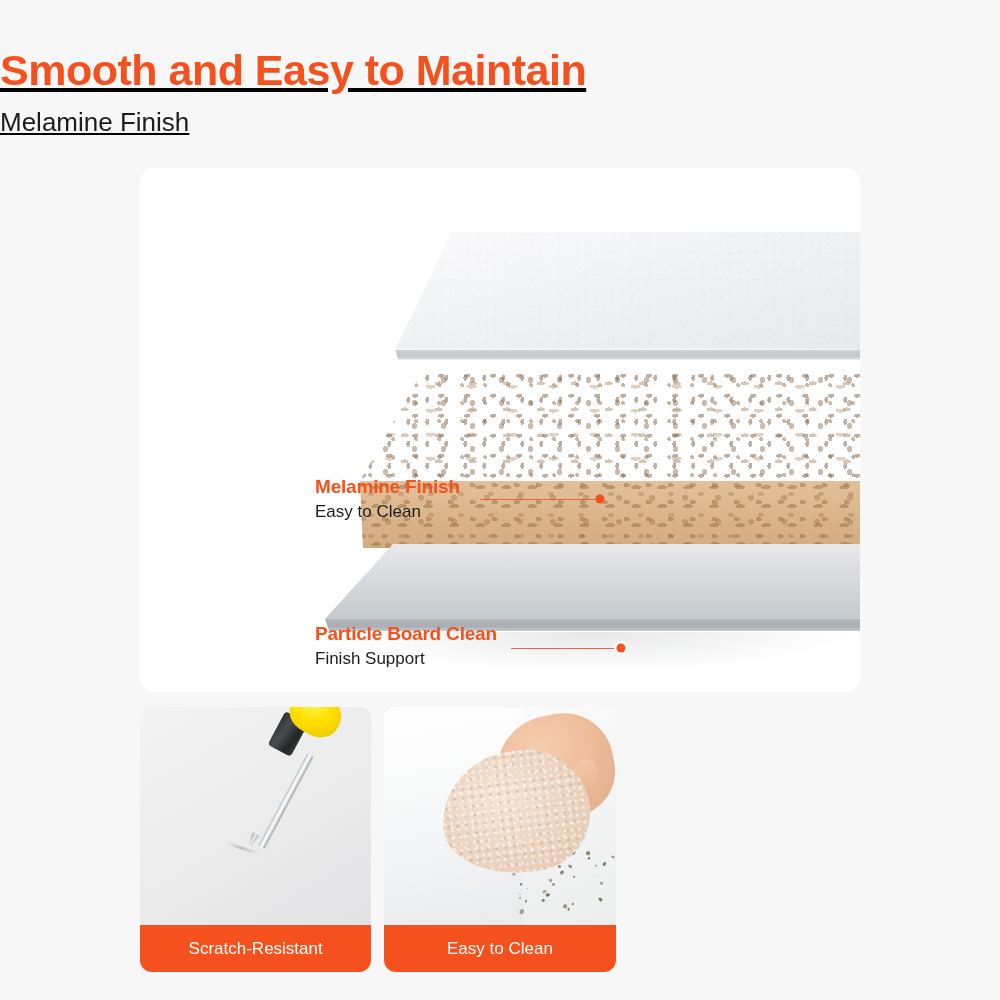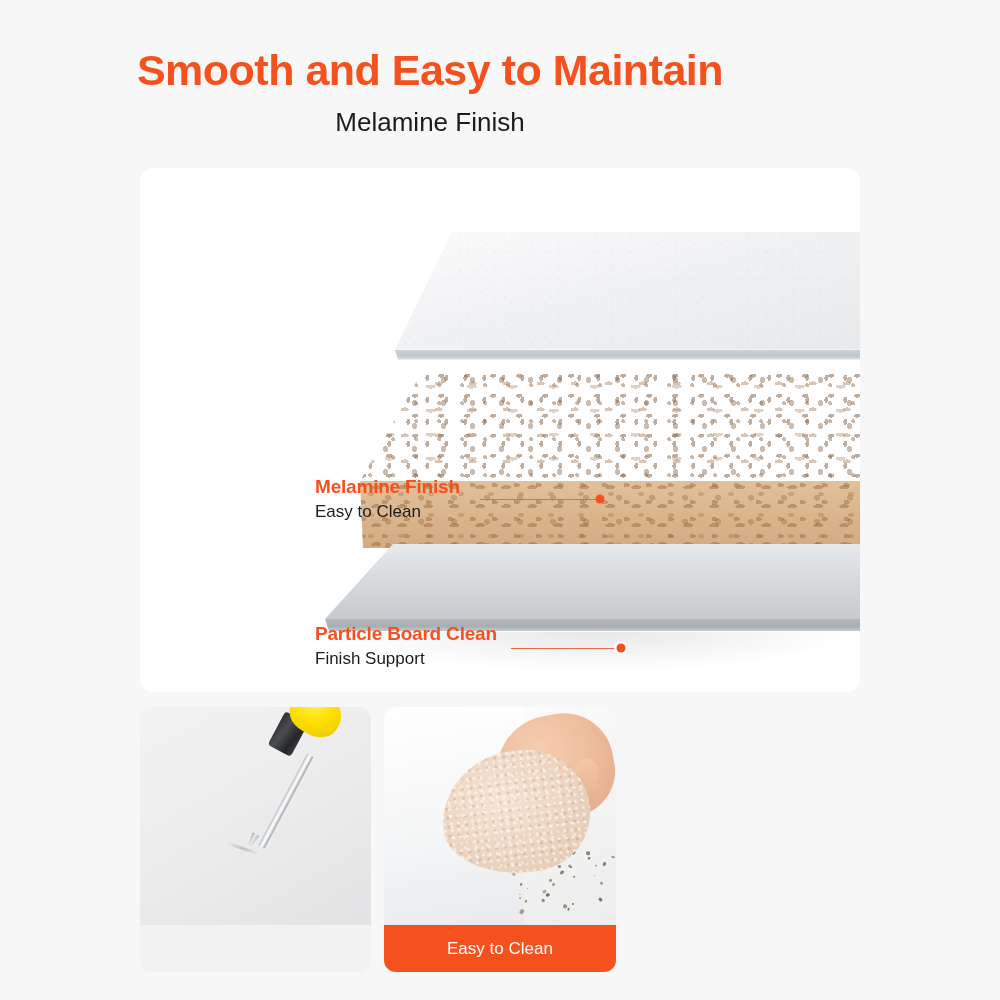--- a/index.html
+++ b/index.html
@@ -5,21 +5,21 @@
   * { box-sizing: border-box; margin: 0; padding: 0; }
   html, body {
     width: 1000px; height: 1000px;
     background: #f7f7f7;
     font-family: "Liberation Sans", sans-serif;
     overflow: hidden;
   }
   .page { position: relative; width: 1000px; height: 1000px; background: #f7f7f7; }
 
   
-  .header { position: absolute; left: 0; top: 0; width: 860px; text-align: center; }
+  .header { position: absolute; left: 0; top: 0; width: 860px; text-align: left; text-decoration: underline; }
   .title {
     margin-top: 46px;
     font-size: 43px; font-weight: bold; letter-spacing: -0.5px;
     color: #f4511e; line-height: 1.15;
   }
   .subtitle {
     margin-top: 12px;
     font-size: 26px; font-weight: normal; color: #1c1c1c;
   }
 
@@ -292,20 +292,21 @@
   <div class="features">
 
     <div class="feature">
       <div class="photo ph-scratch">
         <div class="sd-scratch"></div>
         <div class="sd-tip"></div>
         <div class="sd-shaft"></div>
         <div class="sd-ferrule"></div>
         <div class="sd-handle"></div>
       </div>
+      <div class="caption">Scratch-Resistant</div>
     </div>
 
 
     <div class="feature">
       <div class="photo ph-clean">
         <div class="tabletop"></div>
         <div class="crumbs">
             <div class="crumb" style="width: 2.87176px; height: 2.32465px; left: 54.2292px; top: 61.1997px; opacity: 0.79; transform: rotate(95.2565deg);"></div>
             <div class="crumb" style="width: 3.6357px; height: 4.51092px; left: 7.45597px; top: 61.8371px; opacity: 0.55; transform: rotate(34.8038deg);"></div>
             <div class="crumb" style="width: 3.97973px; height: 2.55229px; left: 38.4064px; top: 1.87572px; opacity: 0.49; transform: rotate(121.263deg);"></div>

